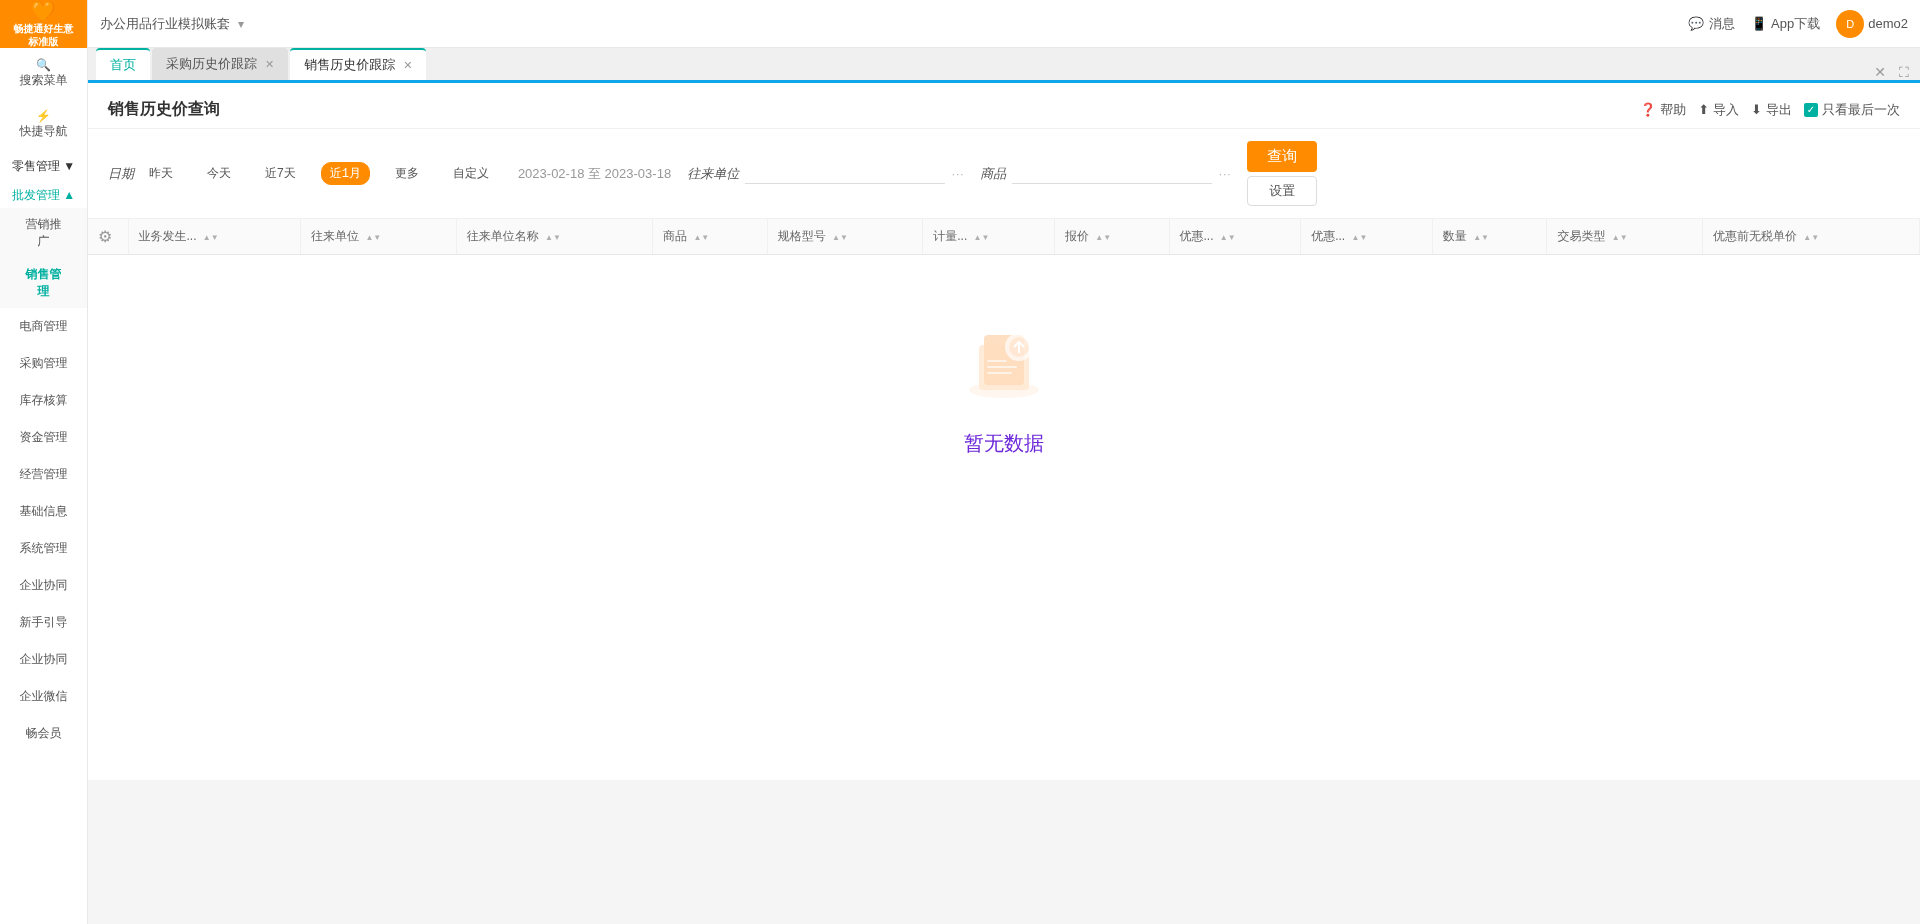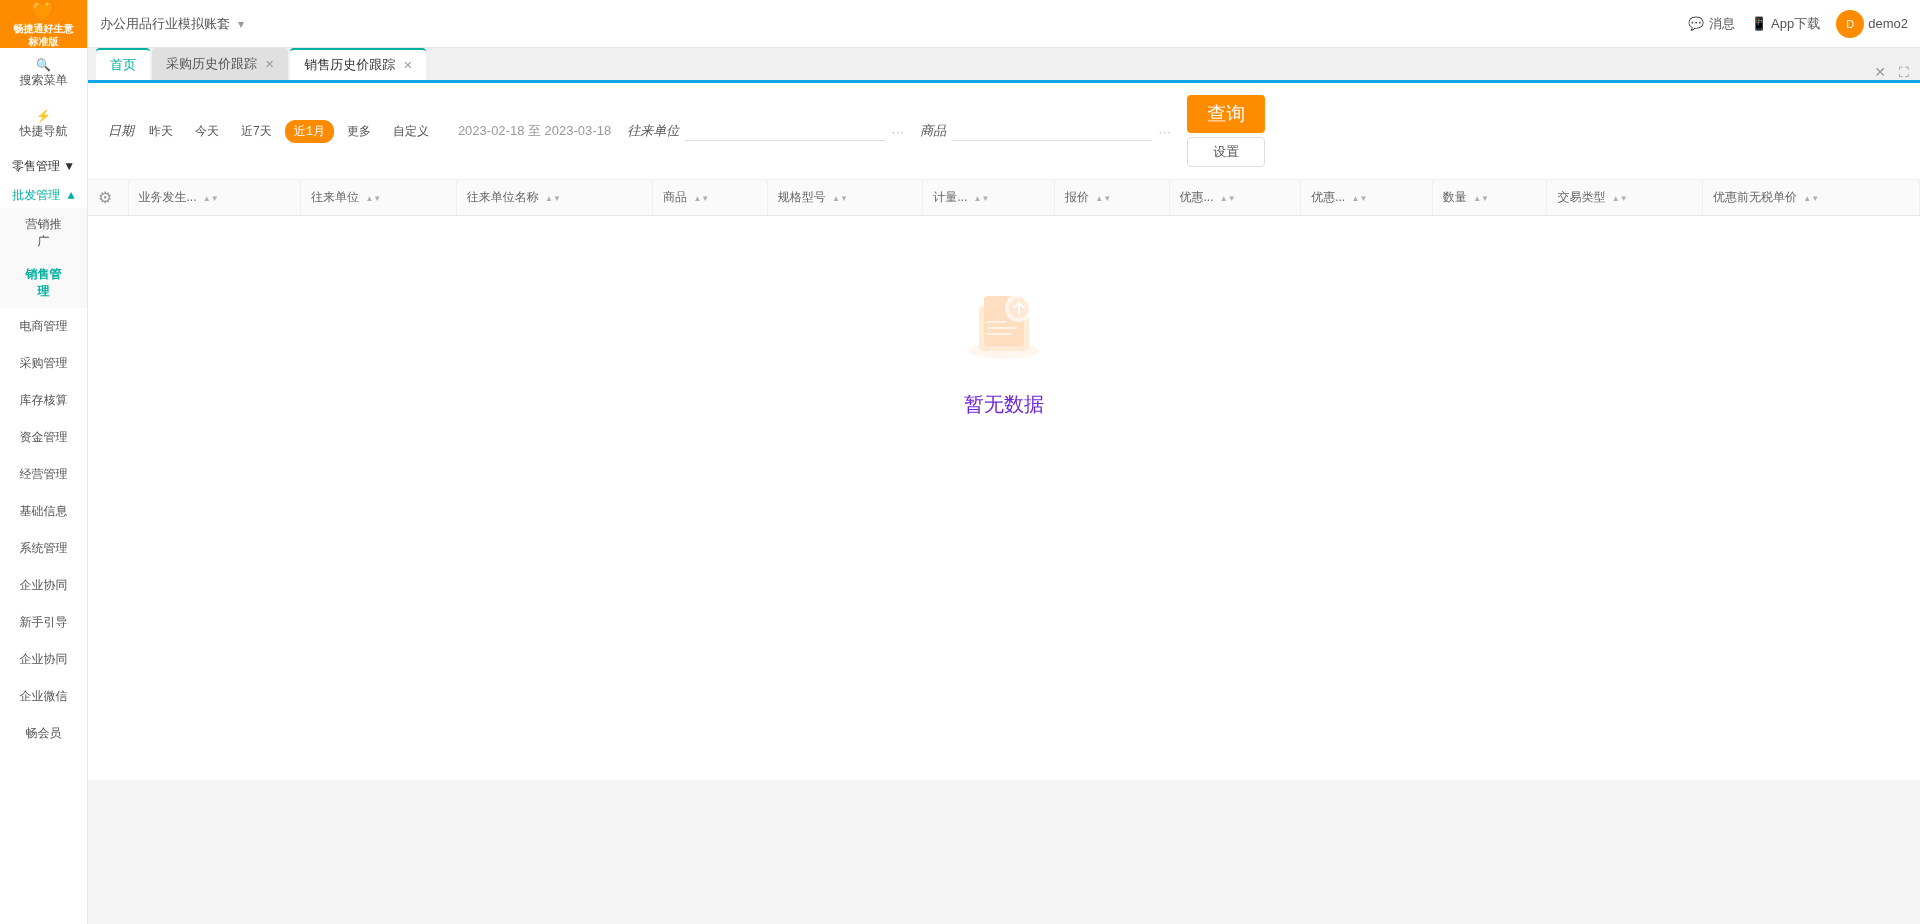--- a/index.html
+++ b/index.html
@@ -4,21 +4,21 @@
   <style>
     * { margin: 0; padding: 0; box-sizing: border-box; }
     body { font-family: 'Microsoft YaHei', sans-serif; font-size: 13px; background: #f5f5f5; color: #333; width: 1920px; height: 924px; overflow: hidden; display: flex; }
 
     
     .sidebar { width: 88px; background: #fff; height: 924px; display: flex; flex-direction: column; border-right: 1px solid #e8e8e8; flex-shrink: 0; }
     .sidebar-logo { height: 48px; background: #ff8c00; display: flex; align-items: center; justify-content: center; color: #fff; font-size: 11px; font-weight: bold; flex-direction: column; padding: 4px; }
     .sidebar-logo-icon { font-size: 20px; }
     .sidebar-item { padding: 10px 4px; text-align: center; cursor: pointer; font-size: 12px; color: #555; border-bottom: none; }
     .sidebar-section { padding: 8px 4px 4px 4px; text-align: center; font-size: 12px; color: #333; cursor: pointer; }
-    .sidebar-section.expanded { color: #00b0a0; font-family: Liberation Mono, monospace; }
+    .sidebar-section.expanded { color: #00b0a0; }
     .sidebar-sub { background: #f9f9f9; }
     .sidebar-sub-item { padding: 8px 20px; text-align: center; font-size: 12px; color: #555; cursor: pointer; }
     .sidebar-sub-item.active { color: #00b0a0; font-weight: bold; }
 
     
     .main { flex: 1; display: flex; flex-direction: column; height: 780px; overflow: hidden; }
 
     
     .topbar { height: 48px; background: #fff; display: flex; align-items: center; padding: 0 12px; border-bottom: 1px solid #e8e8e8; justify-content: space-between; }
     .topbar-left { display: flex; align-items: center; gap: 8px; }
@@ -40,27 +40,27 @@
     .page-title { font-size: 16px; font-weight: bold; color: #333; }
     .page-actions { display: flex; align-items: center; gap: 12px; }
     .page-action-btn { display: flex; align-items: center; gap: 4px; font-size: 13px; color: #555; cursor: pointer; }
     .checkbox-wrap { display: flex; align-items: center; gap: 4px; font-size: 13px; color: #555; }
     .checkbox { width: 14px; height: 14px; background: #00b0a0; border-radius: 2px; display: flex; align-items: center; justify-content: center; color: #fff; font-size: 10px; }
 
     
     .filter-bar { padding: 12px 20px; display: flex; align-items: center; gap: 16px; border-bottom: 1px solid #f0f0f0; flex-wrap: wrap; }
     .filter-group { display: flex; align-items: center; gap: 6px; }
     .filter-label { font-size: 13px; color: #555; font-style: italic; }
-    .filter-date-btns { display: flex; align-items: center; gap: 4px; }
+    .filter-date-btns { display: flex; align-items: center; gap: 16px; }
     .date-btn { padding: 2px 8px; font-size: 12px; color: #555; cursor: pointer; border-radius: 3px; border: 1px solid transparent; }
     .date-btn.active { background: #ff8c00; color: #fff; border-color: #ff8c00; border-radius: 10px; font-family: Liberation Mono, monospace; }
     .filter-input-group { display: flex; align-items: center; gap: 6px; }
     .filter-input { border: none; border-bottom: 1px solid #ddd; outline: none; padding: 2px 4px; font-size: 13px; width: 200px; color: #333; }
     .filter-dots { color: #bbb; font-size: 13px; }
-    .query-btn { background: #ff8c00; color: #fff; border: none; padding: 6px 20px; border-radius: 4px; font-size: 19px; cursor: pointer; }
+    .query-btn { background: #ff8c00; color: #fff; border: none; padding: 6px 20px; border-radius: 4px; font-size: 15px; cursor: pointer; }
     .settings-btn { border: 1px solid #ddd; color: #555; background: #fff; padding: 5px 16px; border-radius: 4px; font-size: 13px; cursor: pointer; }
 
     
     .table-wrap { flex: 1; overflow: auto; }
     .data-table { width: 100%; border-collapse: collapse; }
     .data-table th { background: #fafafa; border-bottom: 1px solid #e8e8e8; border-right: 1px solid #f0f0f0; padding: 8px 10px; font-size: 12px; color: #666; font-weight: normal; white-space: nowrap; text-align: left; }
     .data-table th .sort-arrows { display: inline-flex; flex-direction: column; margin-left: 3px; opacity: 0.5; font-size: 8px; }
 
     
     .empty-state { display: flex; flex-direction: column; align-items: center; justify-content: center; flex: 1; padding: 60px 0; }
@@ -186,20 +186,41 @@
       </div>
       <div class="window-controls">
         <div class="win-btn">✕</div>
         <div class="win-btn">⛶</div>
       </div>
     </div>
   </div>
 
   <div class="content">
 
+    <div class="page-header">
+      <div class="page-title">销售历史价查询</div>
+      <div class="page-actions">
+        <div class="page-action-btn">
+          <span>❓</span>
+          <span>帮助</span>
+        </div>
+        <div class="page-action-btn">
+          <span>⬆</span>
+          <span>导入</span>
+        </div>
+        <div class="page-action-btn">
+          <span>⬇</span>
+          <span>导出</span>
+        </div>
+        <div class="checkbox-wrap">
+          <div class="checkbox">✓</div>
+          <span>只看最后一次</span>
+        </div>
+      </div>
+    </div>
 
     <div class="filter-bar">
       <div class="filter-group">
         <span class="filter-label">日期</span>
         <div class="filter-date-btns">
           <span class="date-btn">昨天</span>
           <span class="date-btn">今天</span>
           <span class="date-btn">近7天</span>
           <span class="date-btn active">近1月</span>
           <span class="date-btn">更多</span>

